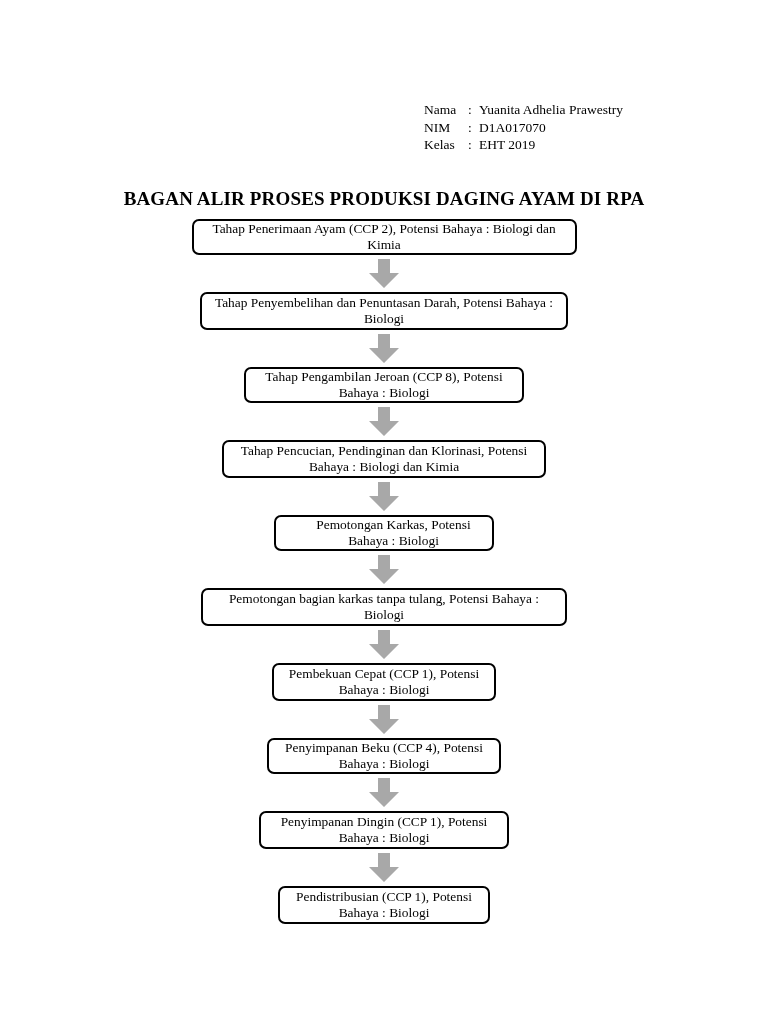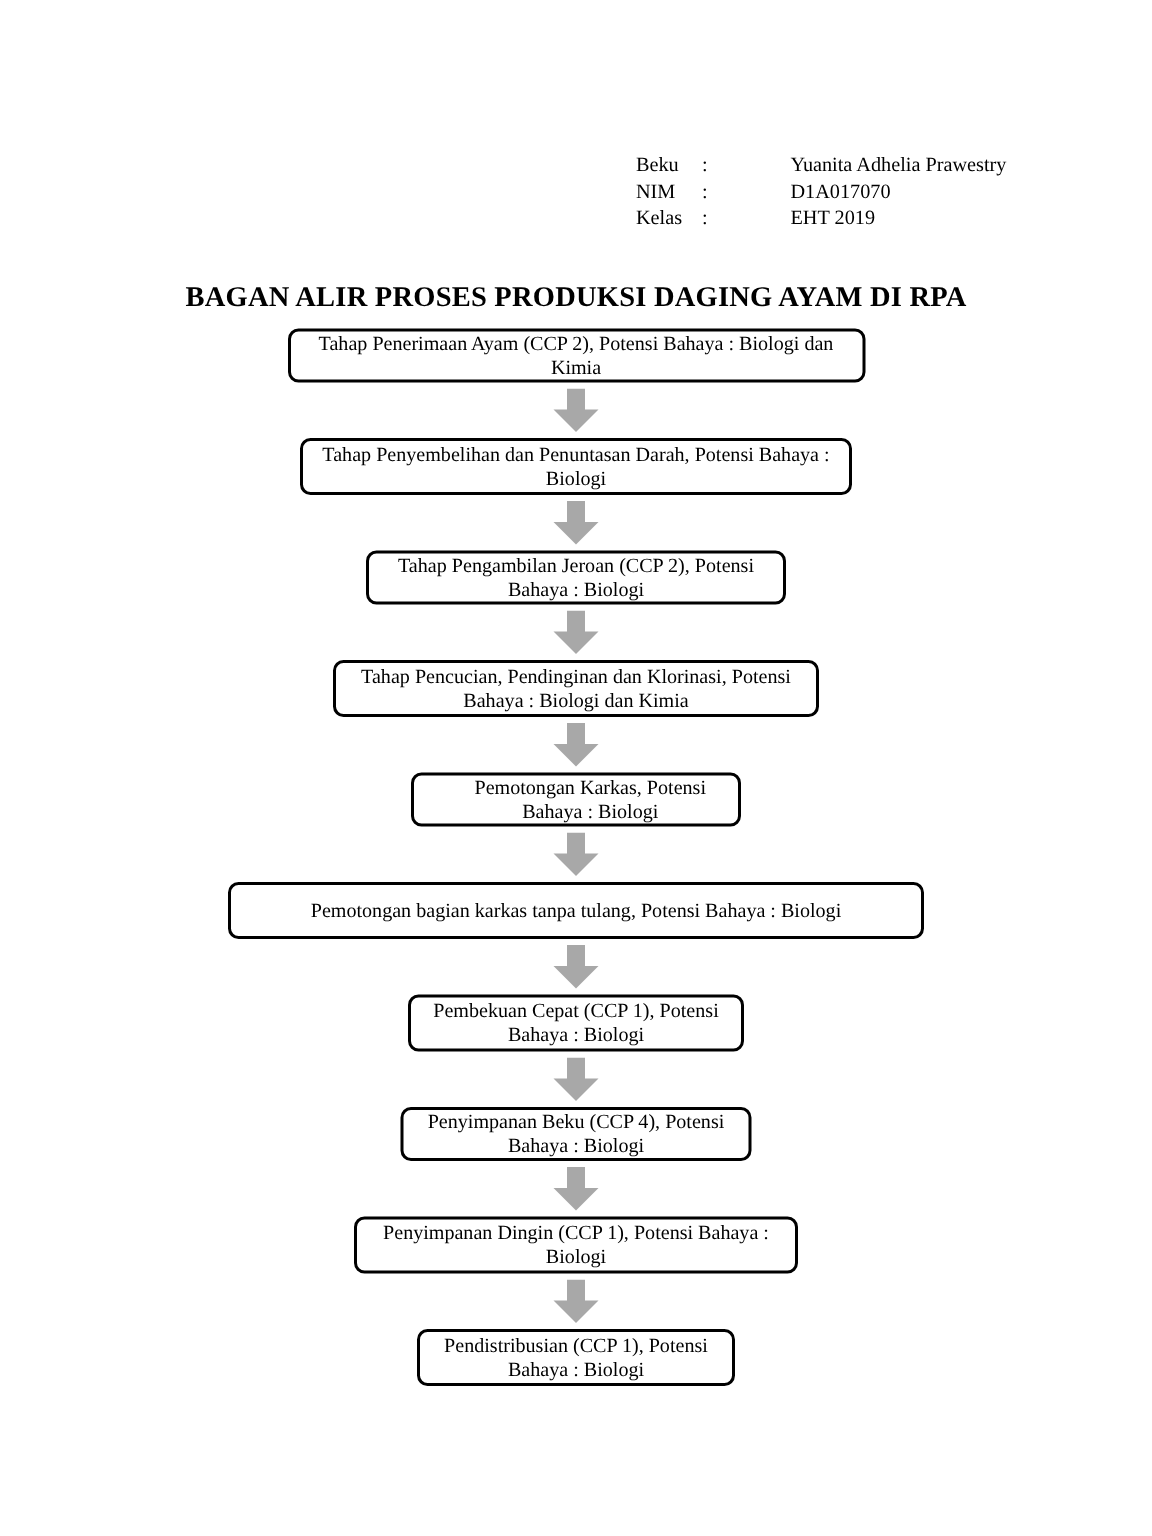--- a/index.html
+++ b/index.html
@@ -38,21 +38,20 @@
   .id-label {
     width: 44px;
     flex: 0 0 44px;
   }
   .id-colon {
     width: 11px;
     flex: 0 0 11px;
   }
   .id-value {
     white-space: nowrap;
-    margin-left: 48px;
   }
 
   
   .chart-title {
     position: absolute;
     top: 188px;
     left: 0;
     width: 768px;
     text-align: center;
     font-size: 19px;
@@ -89,21 +88,21 @@
     display: block;
   }
 </style>
 </head>
 <body>
 
 <div class="page">
 
   <div class="identity" id="identity-block">
       <div class="identity-row">
-        <span class="id-label">Beku</span>
+        <span class="id-label">Nama</span>
         <span class="id-colon">:</span>
         <span class="id-value">Yuanita Adhelia Prawestry</span>
       </div>
       <div class="identity-row">
         <span class="id-label">NIM</span>
         <span class="id-colon">:</span>
         <span class="id-value">D1A017070</span>
       </div>
       <div class="identity-row">
         <span class="id-label">Kelas</span>
@@ -125,21 +124,21 @@
       <div style="height: 3px;"></div>
       <div class="flow-node" style="width: 368px; height: 38px;">
         <span>Tahap Penyembelihan dan Penuntasan Darah, Potensi Bahaya : Biologi</span>
       </div>
       <div style="height: 4px;"></div>
       <div class="flow-arrow" style="width: 32px; height: 30px;"><svg width="32" height="30" viewBox="0 0 32 30" xmlns="http://www.w3.org/2000/svg">
           <polygon points="10,0 22,0 22,14 31,14 16,29 1,14 10,14" fill="#a8a8a8"></polygon>
         </svg></div>
       <div style="height: 3px;"></div>
       <div class="flow-node" style="width: 280px; height: 36px;">
-        <span>Tahap Pengambilan Jeroan (CCP 2), Potensi Bahaya : Biologi</span>
+        <span>Tahap Pengambilan Jeroan (CCP 8), Potensi Bahaya : Biologi</span>
       </div>
       <div style="height: 4px;"></div>
       <div class="flow-arrow" style="width: 32px; height: 30px;"><svg width="32" height="30" viewBox="0 0 32 30" xmlns="http://www.w3.org/2000/svg">
           <polygon points="10,0 22,0 22,14 31,14 16,29 1,14 10,14" fill="#a8a8a8"></polygon>
         </svg></div>
       <div style="height: 3px;"></div>
       <div class="flow-node" style="width: 324px; height: 38px;">
         <span>Tahap Pencucian, Pendinginan dan Klorinasi, Potensi Bahaya : Biologi dan Kimia</span>
       </div>
       <div style="height: 4px;"></div>
@@ -148,21 +147,21 @@
         </svg></div>
       <div style="height: 3px;"></div>
       <div class="flow-node" style="width: 220px; height: 36px; padding-left: 25px;">
         <span>Pemotongan Karkas, Potensi Bahaya : Biologi</span>
       </div>
       <div style="height: 4px;"></div>
       <div class="flow-arrow" style="width: 32px; height: 30px;"><svg width="32" height="30" viewBox="0 0 32 30" xmlns="http://www.w3.org/2000/svg">
           <polygon points="10,0 22,0 22,14 31,14 16,29 1,14 10,14" fill="#a8a8a8"></polygon>
         </svg></div>
       <div style="height: 3px;"></div>
-      <div class="flow-node" style="width: 464px; height: 38px;">
+      <div class="flow-node" style="width: 366px; height: 38px;">
         <span>Pemotongan bagian karkas tanpa tulang, Potensi Bahaya : Biologi</span>
       </div>
       <div style="height: 4px;"></div>
       <div class="flow-arrow" style="width: 32px; height: 30px;"><svg width="32" height="30" viewBox="0 0 32 30" xmlns="http://www.w3.org/2000/svg">
           <polygon points="10,0 22,0 22,14 31,14 16,29 1,14 10,14" fill="#a8a8a8"></polygon>
         </svg></div>
       <div style="height: 3px;"></div>
       <div class="flow-node" style="width: 224px; height: 38px;">
         <span>Pembekuan Cepat (CCP 1), Potensi Bahaya : Biologi</span>
       </div>
@@ -172,21 +171,21 @@
         </svg></div>
       <div style="height: 3px;"></div>
       <div class="flow-node" style="width: 234px; height: 36px;">
         <span>Penyimpanan Beku (CCP 4), Potensi Bahaya : Biologi</span>
       </div>
       <div style="height: 4px;"></div>
       <div class="flow-arrow" style="width: 32px; height: 30px;"><svg width="32" height="30" viewBox="0 0 32 30" xmlns="http://www.w3.org/2000/svg">
           <polygon points="10,0 22,0 22,14 31,14 16,29 1,14 10,14" fill="#a8a8a8"></polygon>
         </svg></div>
       <div style="height: 3px;"></div>
-      <div class="flow-node" style="width: 296px; height: 38px;">
+      <div class="flow-node" style="width: 250px; height: 38px;">
         <span>Penyimpanan Dingin (CCP 1), Potensi Bahaya : Biologi</span>
       </div>
       <div style="height: 4px;"></div>
       <div class="flow-arrow" style="width: 32px; height: 30px;"><svg width="32" height="30" viewBox="0 0 32 30" xmlns="http://www.w3.org/2000/svg">
           <polygon points="10,0 22,0 22,14 31,14 16,29 1,14 10,14" fill="#a8a8a8"></polygon>
         </svg></div>
       <div style="height: 3px;"></div>
       <div class="flow-node" style="width: 212px; height: 38px;">
         <span>Pendistribusian (CCP 1), Potensi Bahaya : Biologi</span>
       </div>

